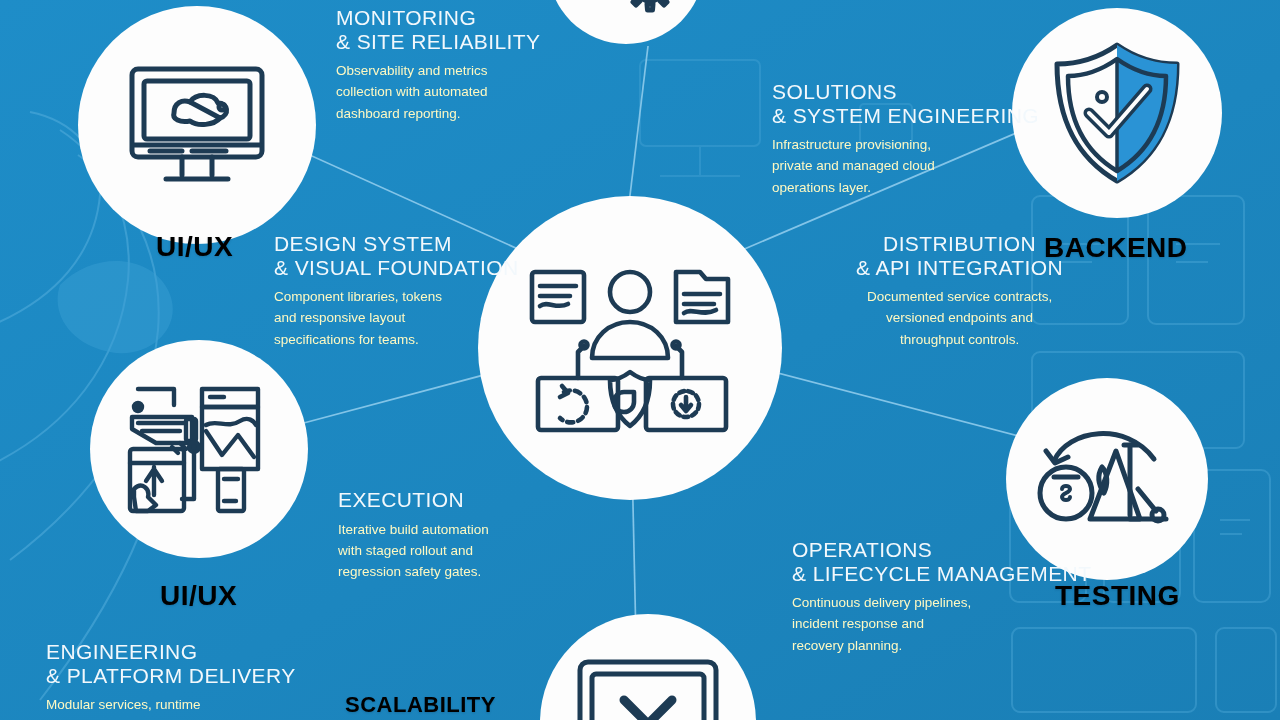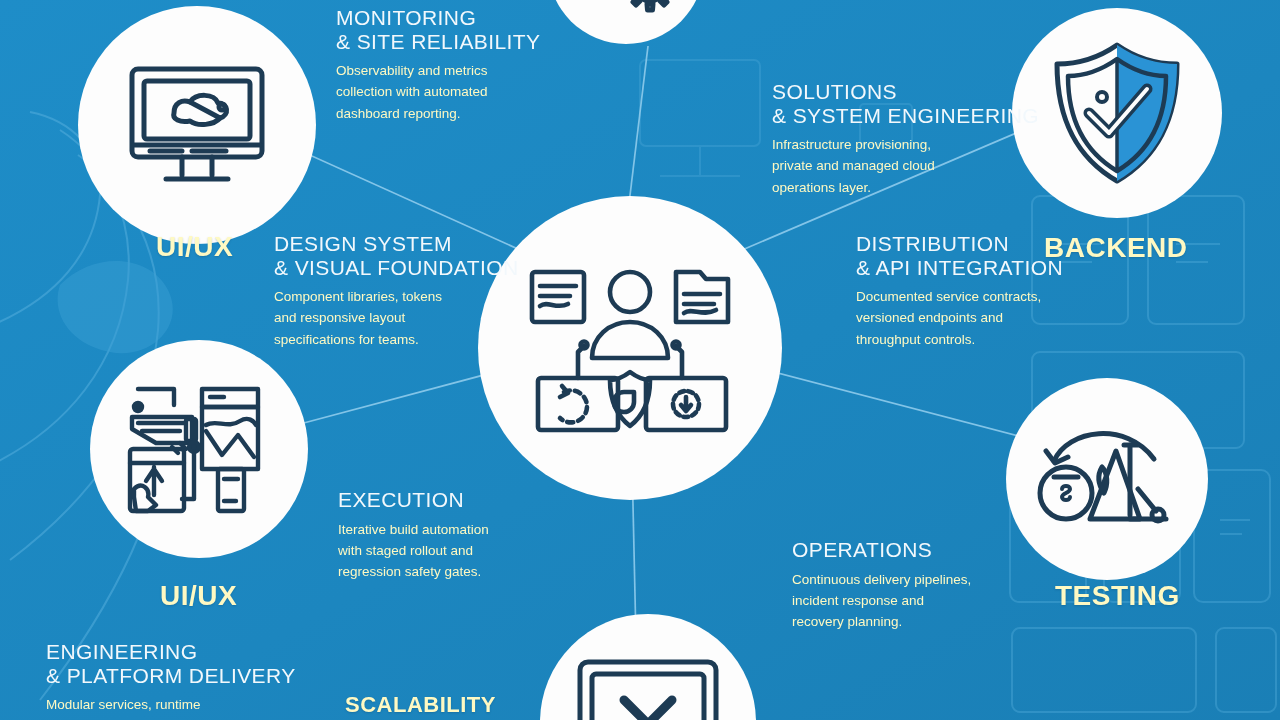--- a/index.html
+++ b/index.html
@@ -40,21 +40,21 @@
     color:#fef9c3;
     font-size:13.5px;
     line-height:1.58;
     margin-top:7px;
     max-width:215px;
   }
   .label {
     position:absolute; z-index:4;
     font-weight:bold;
     font-size:28px;
-    color:#fef9c3;
+    color:#000000;
     letter-spacing:0.5px;
     text-shadow:0 1px 2px rgba(10,60,95,.25);
     text-align:right;
   }
   .blurry { filter:blur(0.35px); }
 </style>
 </head>
 <body>
 
 <div id="bg">
@@ -288,37 +288,38 @@
 </div>
 
 <div class="block blurry" style="left:274px; top:232px;">
   <div class="heading h-mid">DESIGN SYSTEM</div>
   <div class="heading h-mid">&amp; VISUAL FOUNDATION</div>
   <div class="body" style="white-space:pre-line;">Component libraries, tokens
 and responsive layout
 specifications for teams.</div>
 </div>
 
-<div class="block blurry" style="left:856px; top:232px;">
+<div class="block blurry" style="left:856px; top:232px;text-align:center;">
   <div class="heading h-mid">DISTRIBUTION</div>
   <div class="heading h-mid">&amp; API INTEGRATION</div>
   <div class="body" style="white-space:pre-line;">Documented service contracts,
 versioned endpoints and
 throughput controls.</div>
 </div>
 
 <div class="block blurry" style="left:338px; top:488px;">
   <div class="heading h-mid">EXECUTION</div>
   <div class="body" style="white-space:pre-line;">Iterative build automation
 with staged rollout and
 regression safety gates.</div>
 </div>
 
 <div class="block blurry" style="left:768px; top:538px;margin-left:24px;">
   <div class="heading h-mid">OPERATIONS</div>
+  <div class="heading h-mid">&amp; LIFECYCLE MANAGEMENT</div>
   <div class="body" style="white-space:pre-line;">Continuous delivery pipelines,
 incident response and
 recovery planning.</div>
 </div>
 
 <div class="block blurry" style="left:46px; top:640px;">
   <div class="heading h-mid">ENGINEERING</div>
   <div class="heading h-mid">&amp; PLATFORM DELIVERY</div>
   <div class="body" style="white-space:pre-line;">Modular services, runtime
 tooling and deployment

